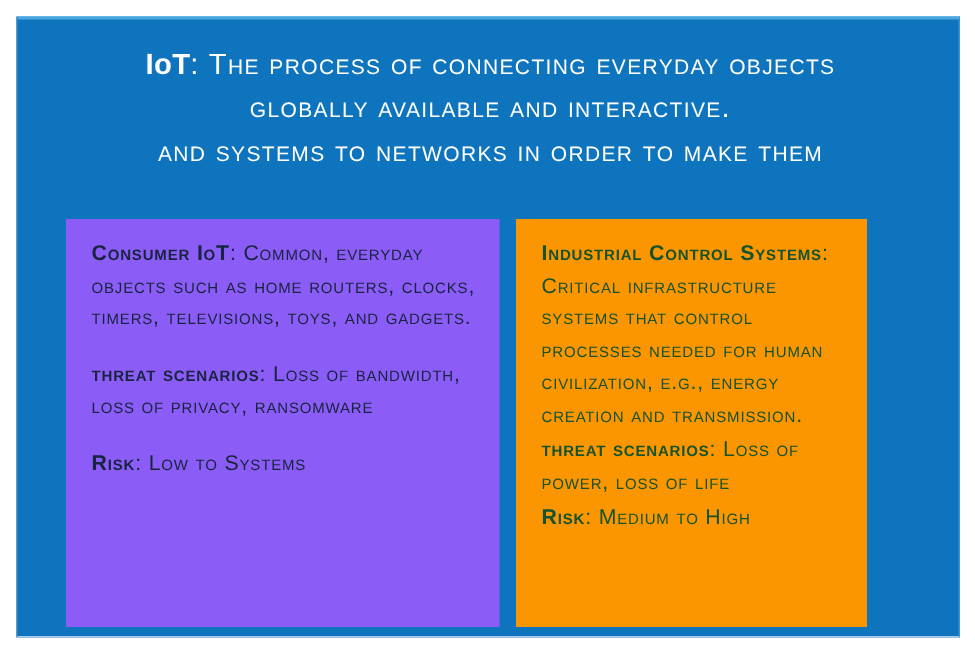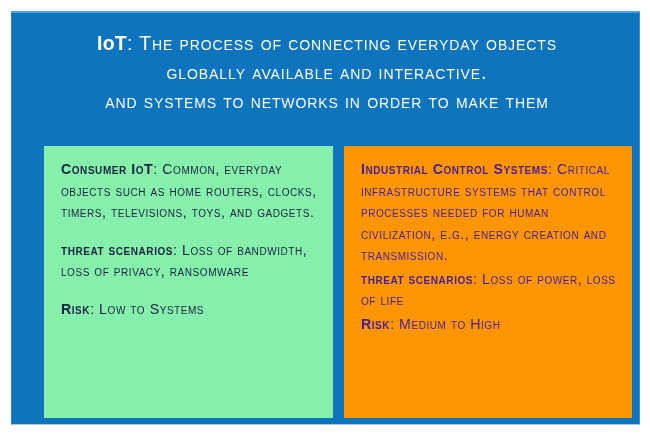--- a/index.html
+++ b/index.html
@@ -55,28 +55,28 @@
   .panel {
     position: absolute;
     top: 133px;
     height: 272px;
     box-sizing: border-box;
     padding: 13px 14px 0 17px;
   }
   #panel-consumer {
     left: 32px;
     width: 289px;
-    background: #86efac;
+    background: #8b5cf6;
     color: #17243f;
   }
   #panel-ics {
     left: 332px;
-    width: 288px;
+    width: 234px;
     background: #fb9500;
-    color: #4c1d95;
+    color: #14532d;
   }
 
   .block {
     font-size: 14.2px;
     line-height: 21.5px;
     font-variant: small-caps;
     letter-spacing: 0.55px;
   }
   .block .term {
     font-weight: bold;

